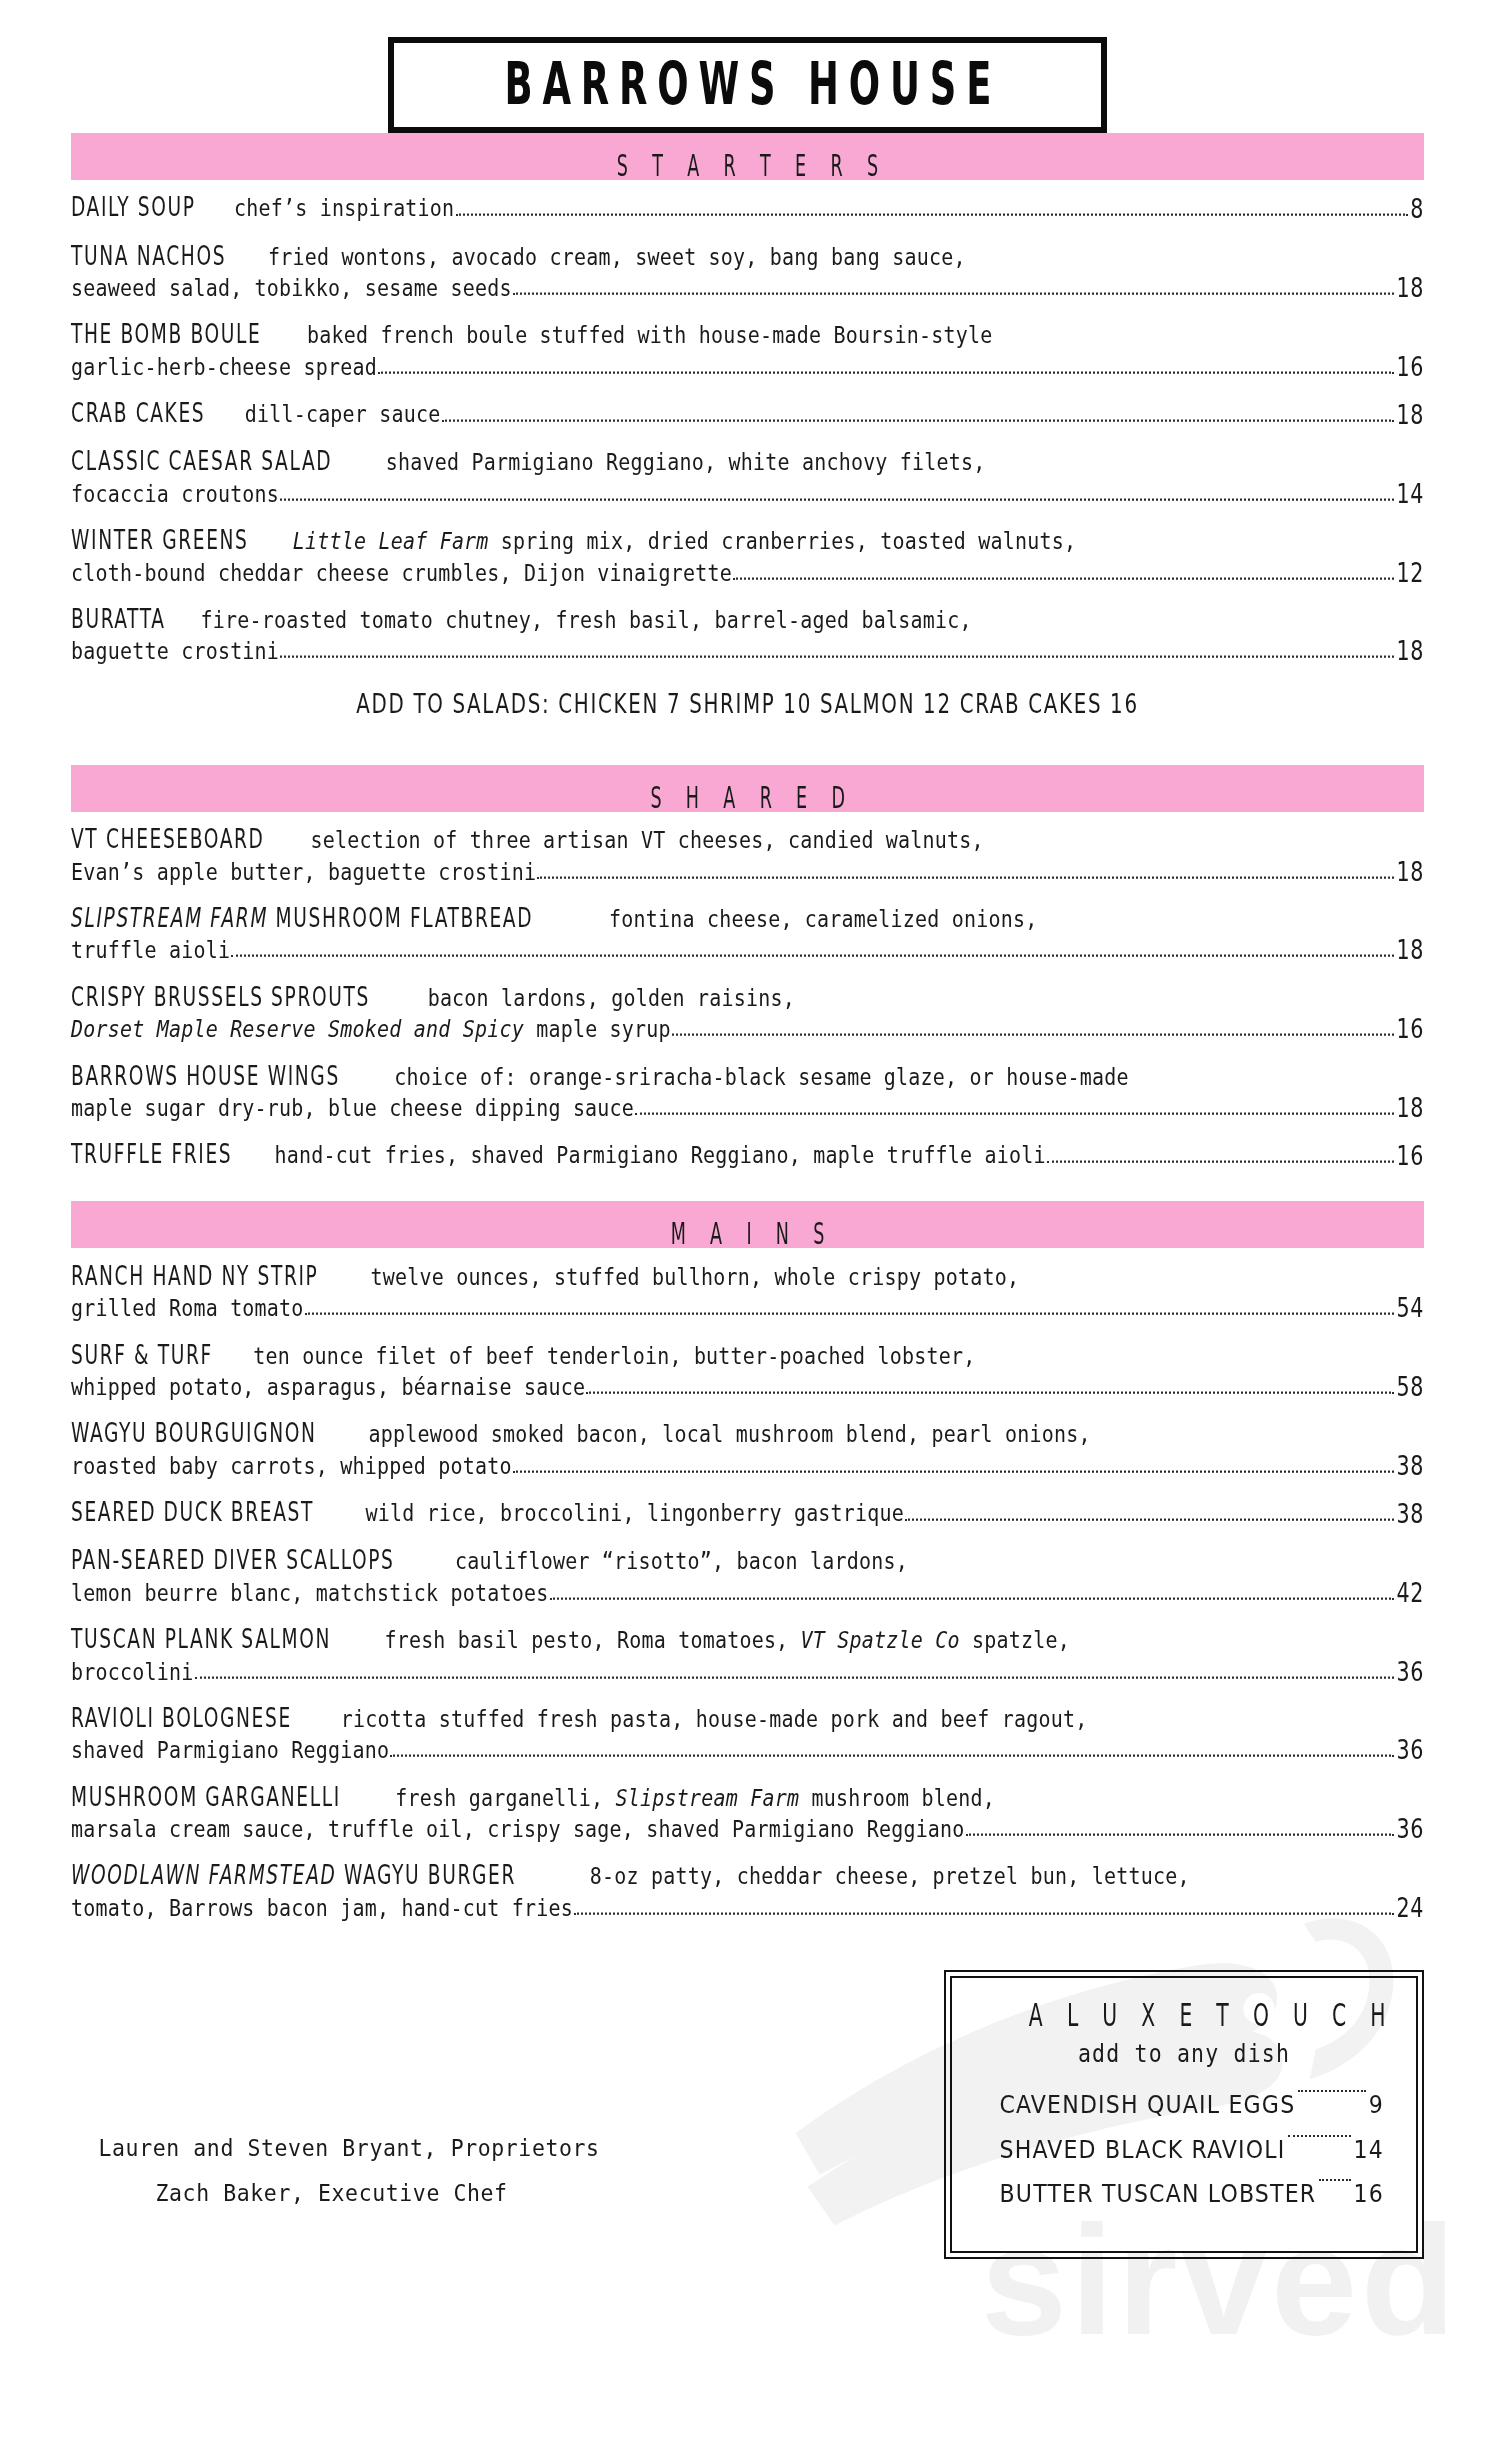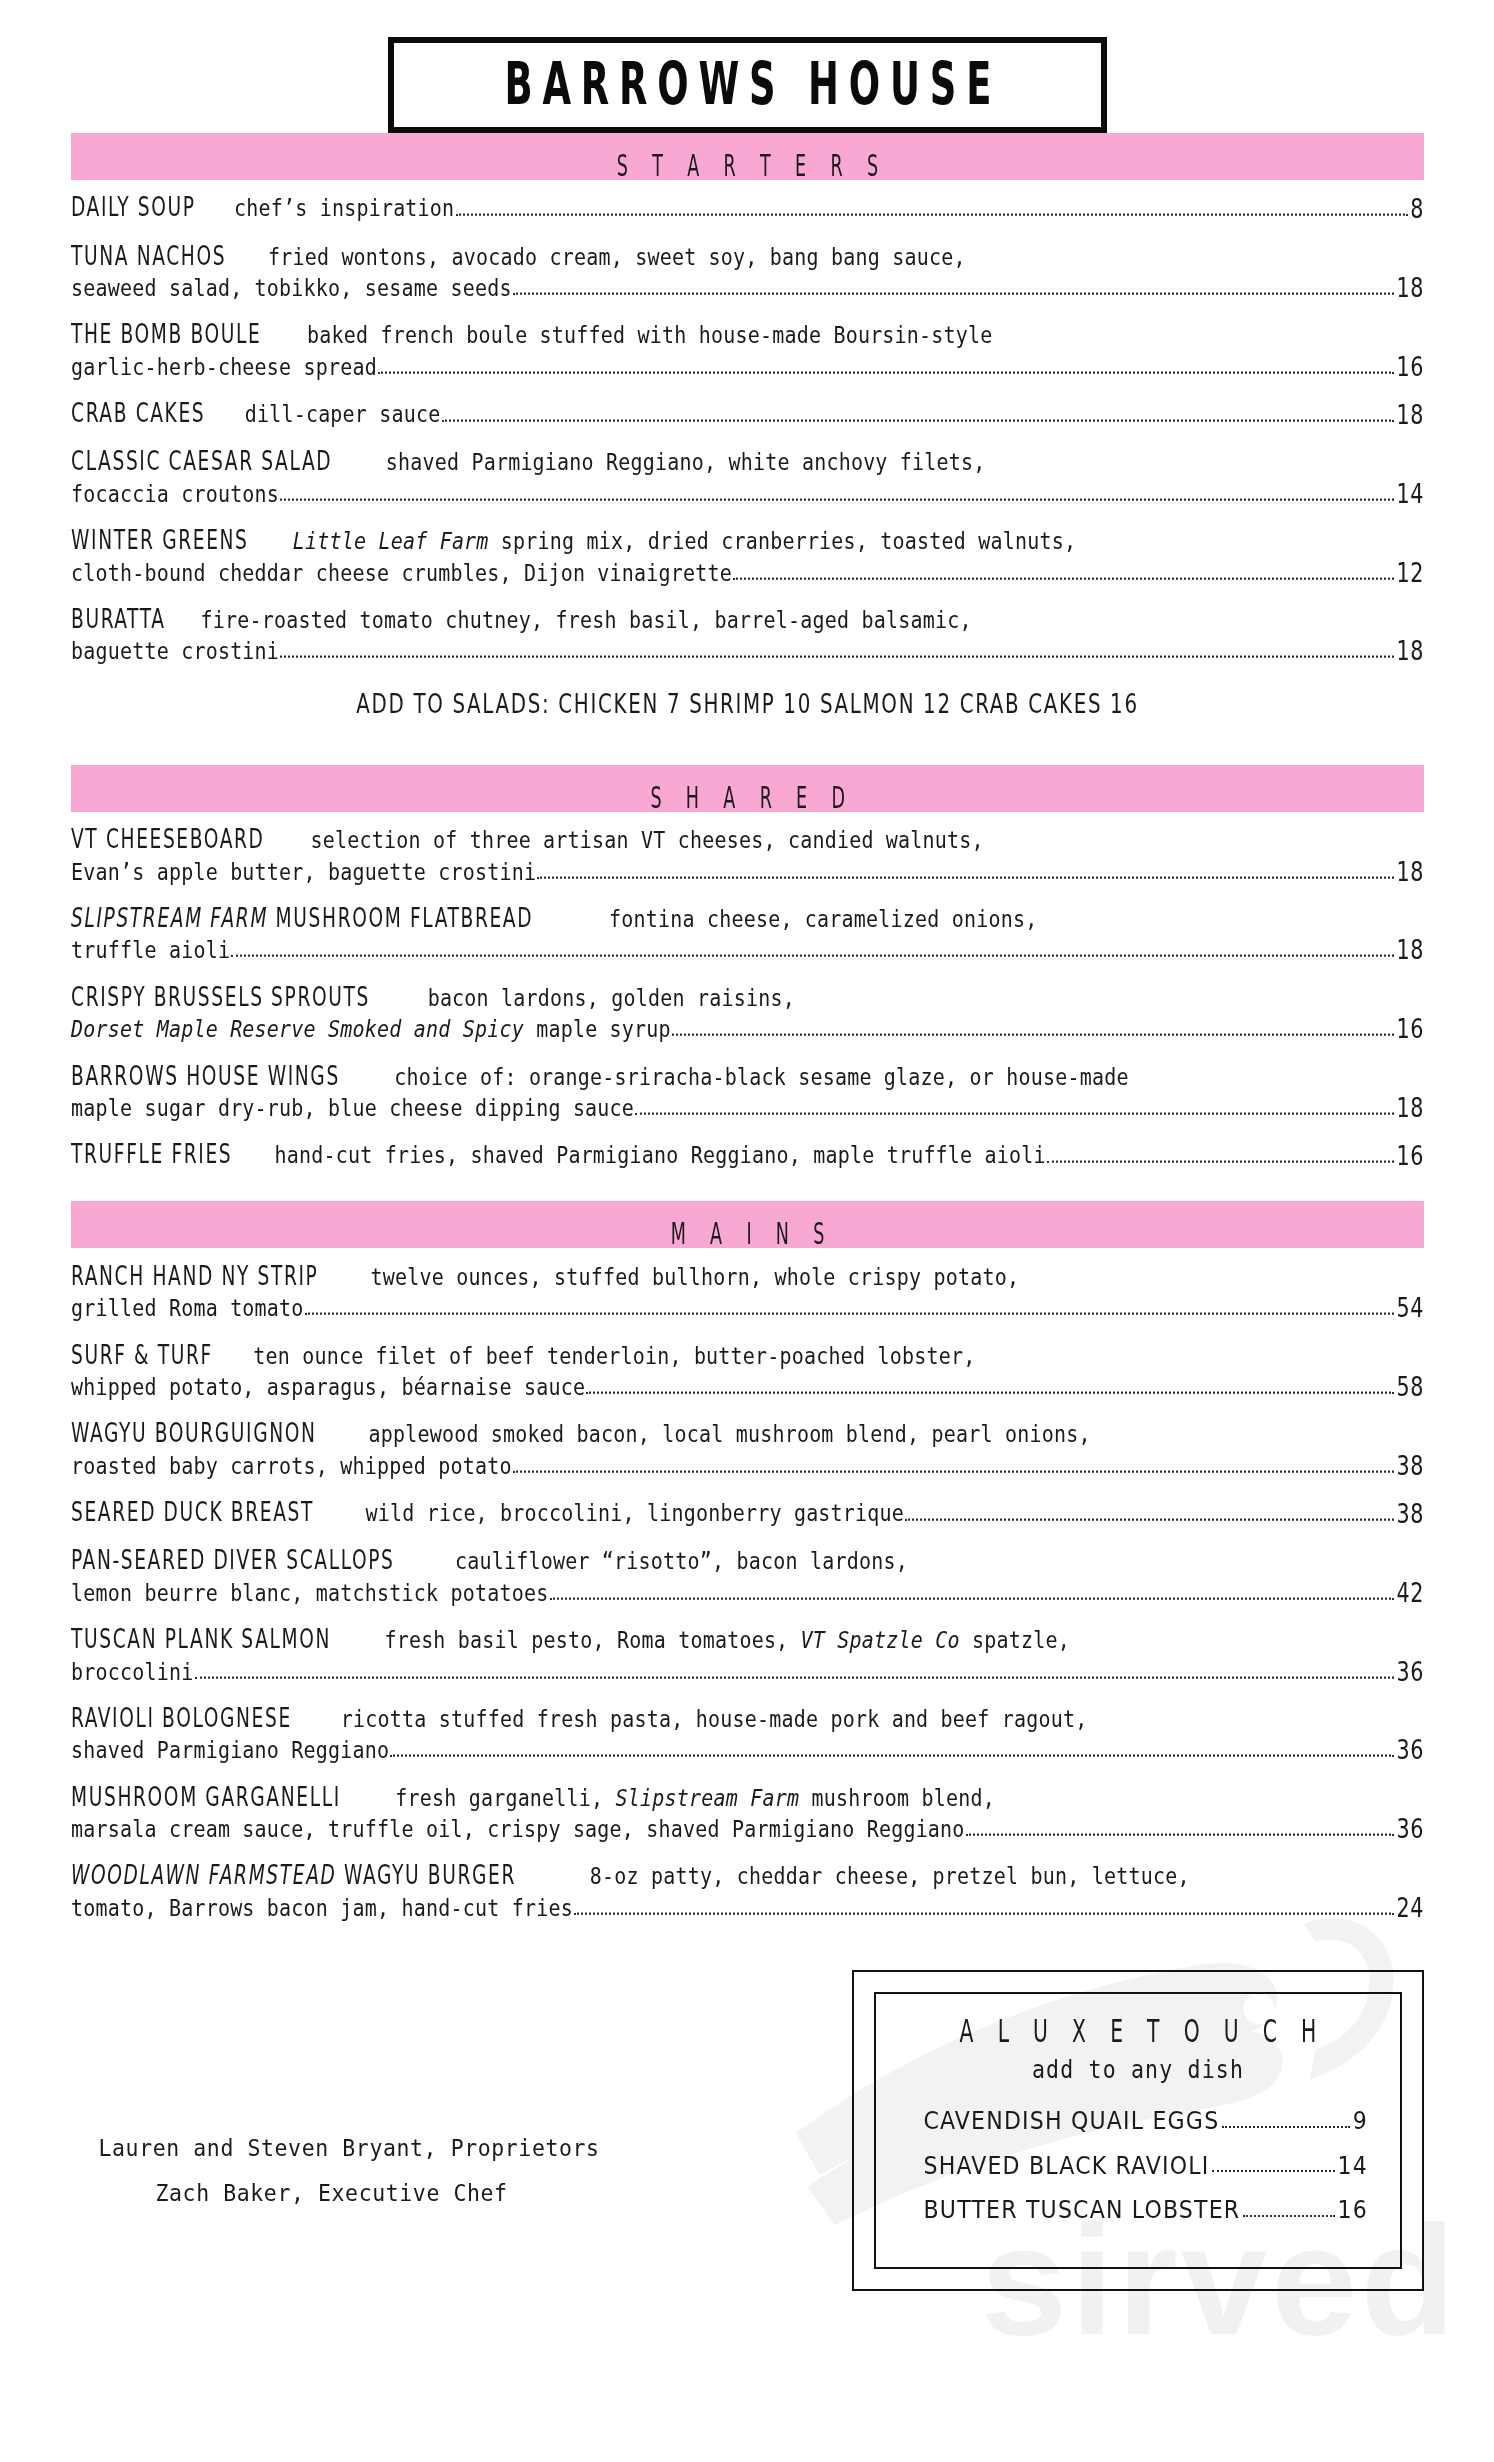--- a/index.html
+++ b/index.html
@@ -136,39 +136,39 @@
   }
   .credits {
     font-size:21.5px; line-height:1.9; letter-spacing:0.6px;
     padding-top:142px; padding-left:27.5px;
     transform:scaleY(1.1); transform-origin:left top;
   }
   .credits .line2 { padding-left:57px; display:block; }
 
   .luxe-outer {
     border:2.4px solid #111;
-    padding:20px;
-    width:572px;
+    padding:4px;
+    width:480px;
     background:transparent;
   }
   .luxe-inner { border:2.4px solid #111; padding:20.3px 32px 27.5px 32px; }
   .luxe-title {
     text-align:center;
     font-family:"DejaVu Sans Condensed","Liberation Sans Narrow","Liberation Sans", sans-serif;
     font-size:27.5px; letter-spacing:10.8px;
     transform:scaleX(0.82) scaleY(1.18);
     padding-left:10.8px; white-space:nowrap;
   }
   .luxe-sub {
     text-align:center; font-size:21.5px; letter-spacing:1.2px;
     margin-top:10.8px; transform:scaleY(1.12);
   }
   .luxe-list { margin-top:24px; }
   .luxe-row {
-    display:flex; align-items:flex-end;
+    display:flex; align-items:flex-start;
     font-family:"DejaVu Sans Condensed","Liberation Sans Narrow","Liberation Sans", sans-serif;
     font-size:24.5px; letter-spacing:1.2px;
     margin-bottom:15.5px;
     padding-left:15.5px;
   }
   .luxe-row .lname { white-space:nowrap; }
   .luxe-row .ldots {
     flex:1 1 auto; border-bottom:2.4px dotted #2a2a2a;
     margin:0 2.4px 7.2px 2.4px; min-width:10.8px; height:0.6px;
   }

